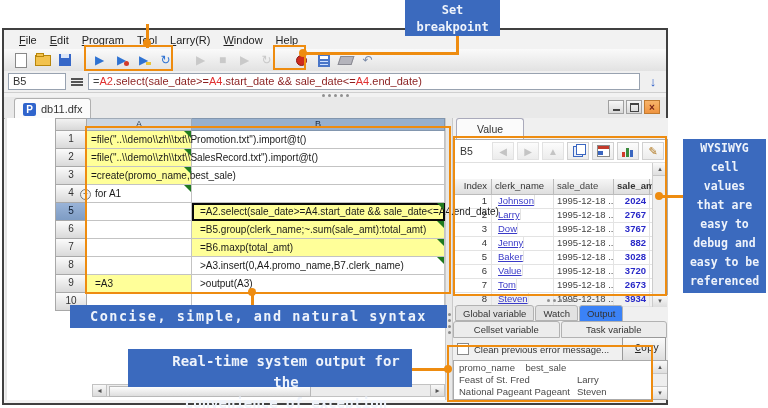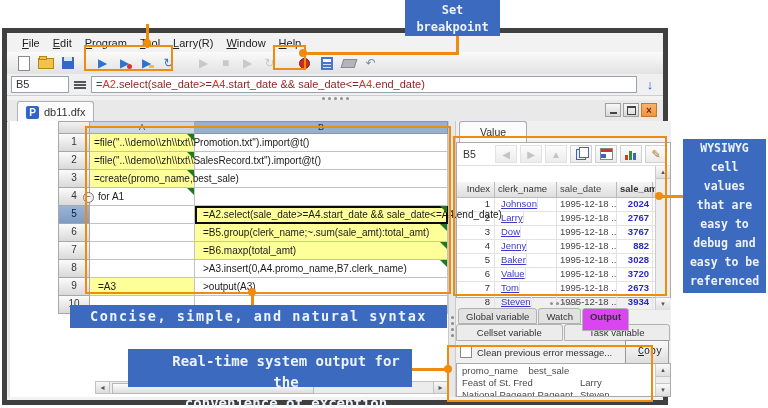--- a/index.html
+++ b/index.html
@@ -1,20 +1,20 @@
 <!DOCTYPE html>
 <html><head>
 <meta charset="utf-8">
 <style>
   html,body{margin:0;padding:0;background:#fff;}
   .stage{position:relative;width:768px;height:408px;overflow:hidden;background:#fff;
          font-family:"Liberation Sans",sans-serif;-webkit-font-smoothing:antialiased;}
   
   .app{position:absolute;left:2px;top:28px;width:666px;height:377px;background:#f2f2f2;
-       border:5px solid #404040;box-sizing:border-box;}
+       border:2px solid #404040;box-sizing:border-box;}
   .menubar{position:absolute;left:0;top:1px;right:0;height:18px;background:#f2f2f2;
            border-bottom:1px solid #d6d6d6;display:flex;align-items:center;padding-left:10px;gap:3px;}
   .mitem{font-size:11px;color:#222;padding:1px 5px;cursor:default;}
   .ulf::first-letter{text-decoration:underline;}
   .toolbar{position:absolute;left:0;top:19px;right:0;height:22px;
            background:linear-gradient(#fafafa,#e2e2e2);border-bottom:1px solid #c8c8c8;
            display:flex;align-items:center;padding-left:8px;gap:5px;}
   .ticon{width:17px;height:16px;display:flex;align-items:center;justify-content:center;
          font-size:11px;position:relative;flex:none;}
   .tsep{width:8px;flex:none;}
@@ -127,21 +127,21 @@
   .amt{color:#2929c8;}
   .vsb{width:14px;background:#eee;border-left:1px solid #ccc;display:flex;flex-direction:column;}
   .vsb .sb{height:12px;background:linear-gradient(#fafafa,#dedede);border-bottom:1px solid #c6c6c6;
            font-size:7px;color:#555;display:flex;align-items:center;justify-content:center;}
   .vsb .tr{flex:1;}
   .vsb .sb.bot{border-top:1px solid #c6c6c6;border-bottom:none;}
   .rdots{position:absolute;left:0;right:0;top:181px;display:flex;justify-content:center;gap:3px;}
   .tabs1{position:absolute;left:2px;top:187px;height:17px;display:flex;}
   .btab{padding:0 7px;line-height:15px;background:#e2e2e2;border:1px solid #b2b2b2;border-radius:3px 3px 0 0;
         margin-right:1px;color:#333;font-size:9.5px;height:16px;box-sizing:border-box;}
-  .btab.active{background:#d946ef;height:23px;z-index:2;font-weight:bold;}
+  .btab.active{background:#3b82f6;height:17px;z-index:2;}
   .tabs2{position:absolute;left:0;top:203px;height:17px;width:215px;display:flex;}
   .btab2{flex:1;text-align:center;line-height:15px;background:#ececec;border:1px solid #b2b2b2;
          border-radius:3px 3px 0 0;margin-right:1px;color:#333;font-size:9.5px;box-sizing:border-box;}
   .chkrow{position:absolute;left:4px;top:223px;right:2px;height:16px;display:flex;align-items:center;gap:5px;}
   .chk{width:10px;height:10px;background:#fff;border:1px solid #888;flex:none;}
   .chklbl{color:#333;font-size:9.5px;flex:1;white-space:nowrap;overflow:hidden;}
   .copybtn{width:44px;height:24px;background:linear-gradient(#fafafa,#dedede);border:1px solid #999;
            font-size:10px;color:#222;line-height:14px;text-align:right;box-sizing:border-box;font-family:Liberation Mono, monospace;}
   .outbox{position:absolute;left:0;top:242px;width:215px;bottom:0;background:#fff;border:1px solid #aaa;
           box-sizing:border-box;display:flex;}

